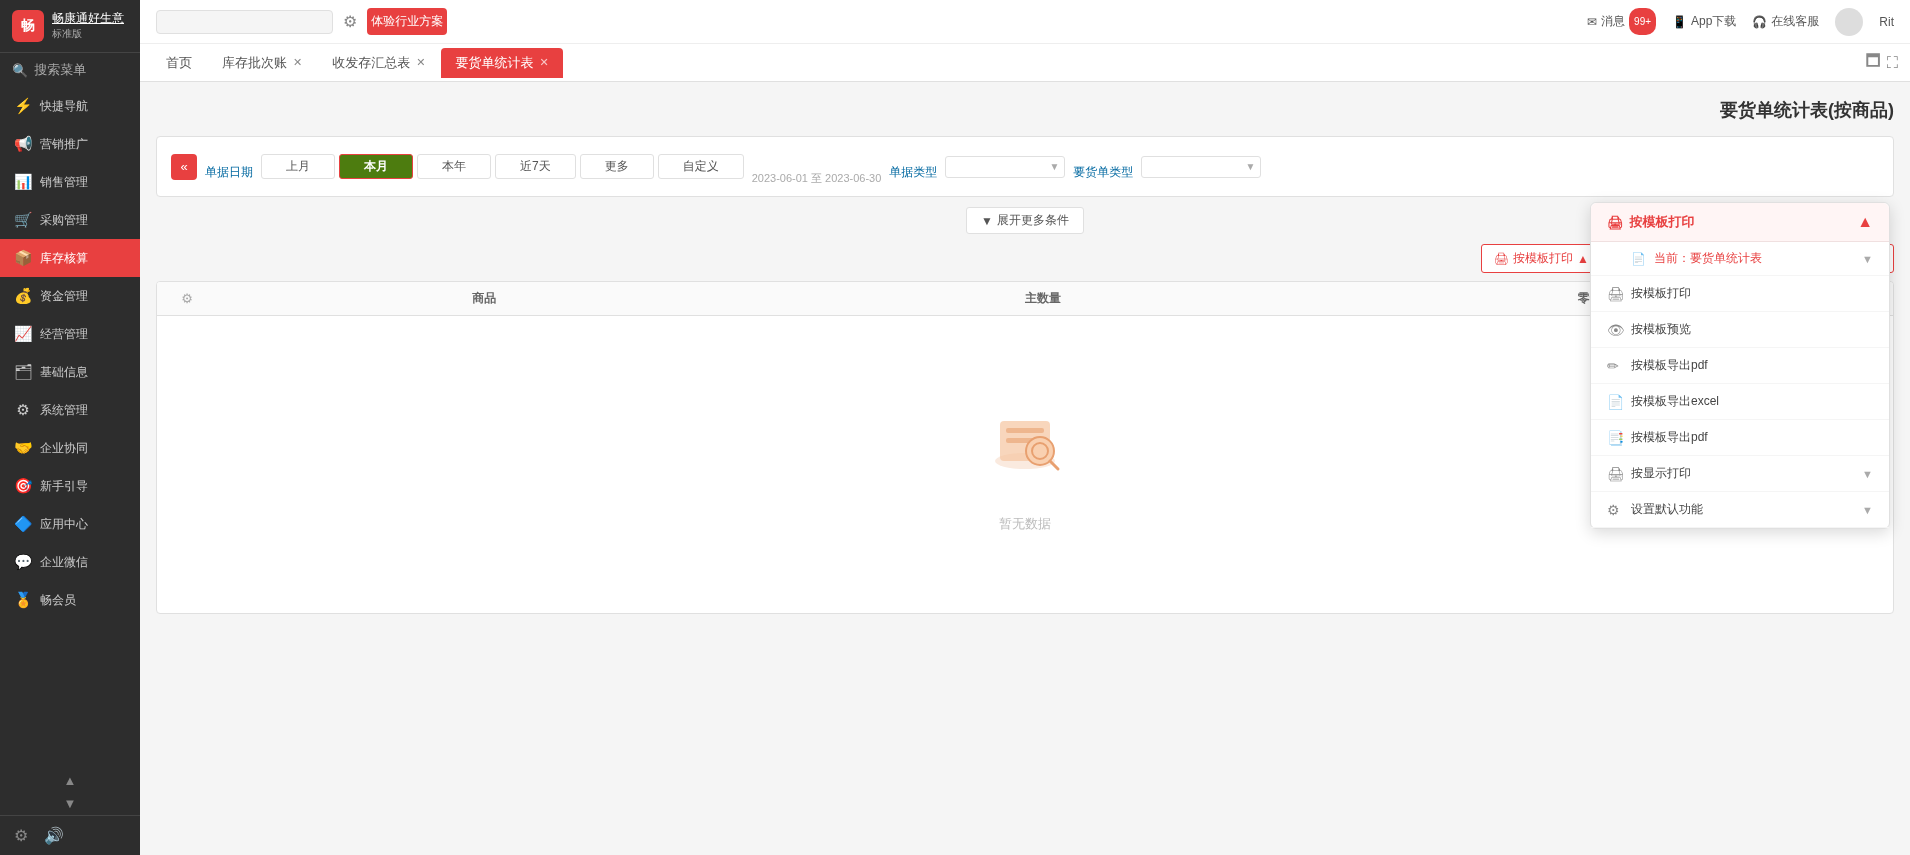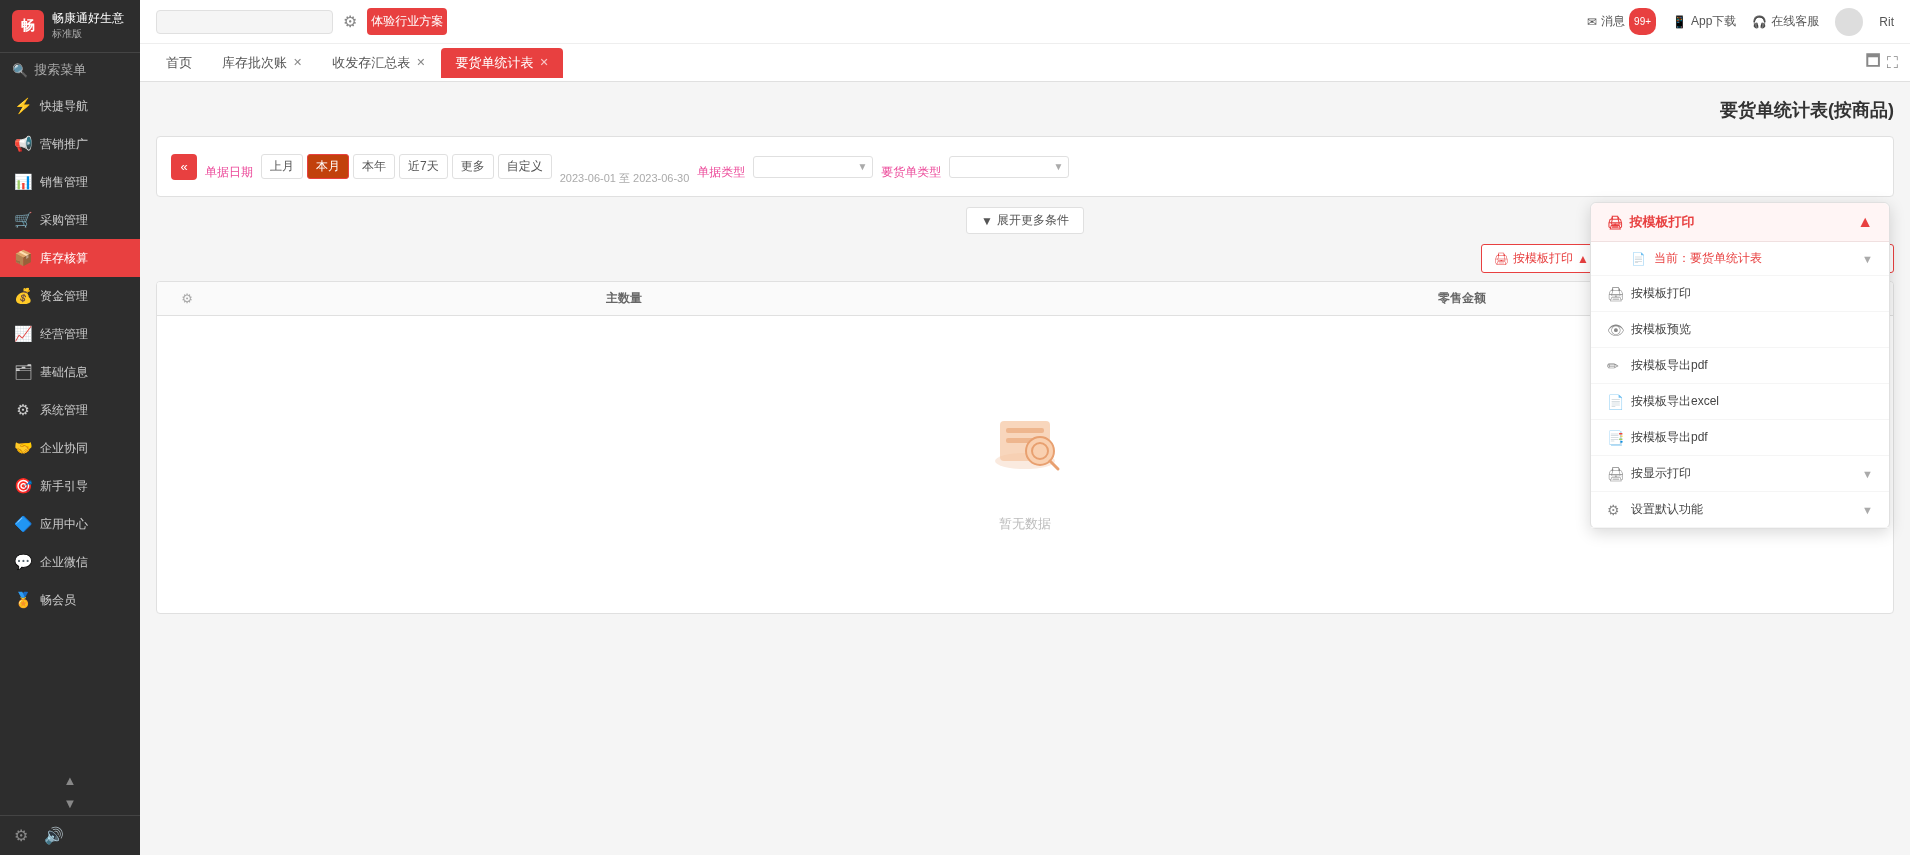--- a/index.html
+++ b/index.html
@@ -23,21 +23,21 @@
       color: white;
       gap: 8px;
     }
     .logo-icon {
       width: 32px; height: 32px;
       background: #e84040;
       border-radius: 6px;
       display: flex; align-items: center; justify-content: center;
       color: white; font-weight: bold; font-size: 14px;
     }
-    .logo-text { font-size: 12px; line-height: 1.3; }
+    .logo-text { font-size: 12px; line-height: 1.3; text-decoration: underline; }
     .logo-sub { font-size: 10px; color: #aaa; }
     .sidebar-search {
       display: flex; align-items: center; padding: 8px 12px; gap: 6px;
       color: #aaa; cursor: pointer;
     }
     .sidebar-nav { flex: 1; overflow-y: auto; }
     .nav-item {
       display: flex; align-items: center; padding: 10px 14px; gap: 8px;
       color: #ccc; cursor: pointer; font-size: 12px;
     }
@@ -98,27 +98,27 @@
     
     .filter-bar {
       background: #fff; border: 1px solid #e0e0e0; border-radius: 4px;
       padding: 10px 14px; margin-bottom: 10px; display: flex; align-items: center; gap: 8px; flex-wrap: wrap;
     }
     .filter-expand-btn {
       background: #e84040; color: white; border: none; border-radius: 4px;
       padding: 4px 8px; cursor: pointer; font-size: 13px; width: 26px; height: 26px;
       display: flex; align-items: center; justify-content: center;
     }
-    .filter-label { color: #ec4899; font-size: 12px; margin-top: 12px; }
+    .filter-label { color: #0369a1; font-size: 12px; margin-top: 12px; }
     .filter-date-btns { display: flex; gap: 4px; align-items: center; }
     .date-btn {
-      border: 1px solid #e0e0e0; background: #fff; padding: 3px 8px; border-radius: 3px;
+      border: 1px solid #e0e0e0; background: #fff; padding: 3px 24px; border-radius: 3px;
       font-size: 12px; cursor: pointer; color: #555;
     }
-    .date-btn.active { background: #c2410c; color: white; border-color: #e84040; }
+    .date-btn.active { background: #4d7c0f; color: white; border-color: #e84040; font-weight: bold; }
     .date-range { font-size: 11px; color: #aaa; margin-left: 4px; margin-top: 24px; }
     .filter-select {
       border: 1px solid #e0e0e0; border-radius: 3px; padding: 3px 24px 3px 8px;
       font-size: 12px; color: #555; background: #fff; min-width: 120px; cursor: pointer;
       appearance: none; position: relative;
     }
     .select-wrapper { position: relative; display: inline-flex; align-items: center; }
     .select-arrow { position: absolute; right: 6px; color: #aaa; font-size: 10px; pointer-events: none; }
     .expand-more-btn {
       border: 1px solid #e0e0e0; background: #fff; padding: 4px 14px; border-radius: 3px;
@@ -376,20 +376,21 @@
         <span>刷新</span>
       </button>
       <span class="toolbar-dots">···</span>
       <button class="toolbar-btn primary">查询</button>
       <button class="toolbar-btn outline-red">设置</button>
     </div>
 
     <div class="table-wrap">
       <div class="table-header">
         <div class="th-settings">⚙</div>
+        <div class="th">商品</div>
         <div class="th">主数量</div>
         <div class="th">零售金额</div>
       </div>
       <div class="empty-state">
         <div class="empty-icon">
           <svg width="90" height="90" viewBox="0 0 90 90" fill="none" xmlns="http://www.w3.org/2000/svg">
             <ellipse cx="45" cy="65" rx="30" ry="8" fill="#f5d5c0" opacity="0.5"></ellipse>
             <rect x="20" y="25" width="50" height="40" rx="4" fill="#f5c5a0" opacity="0.7"></rect>
             <rect x="26" y="32" width="38" height="5" rx="2" fill="#e8a070" opacity="0.6"></rect>
             <rect x="26" y="42" width="28" height="5" rx="2" fill="#e8a070" opacity="0.6"></rect>

